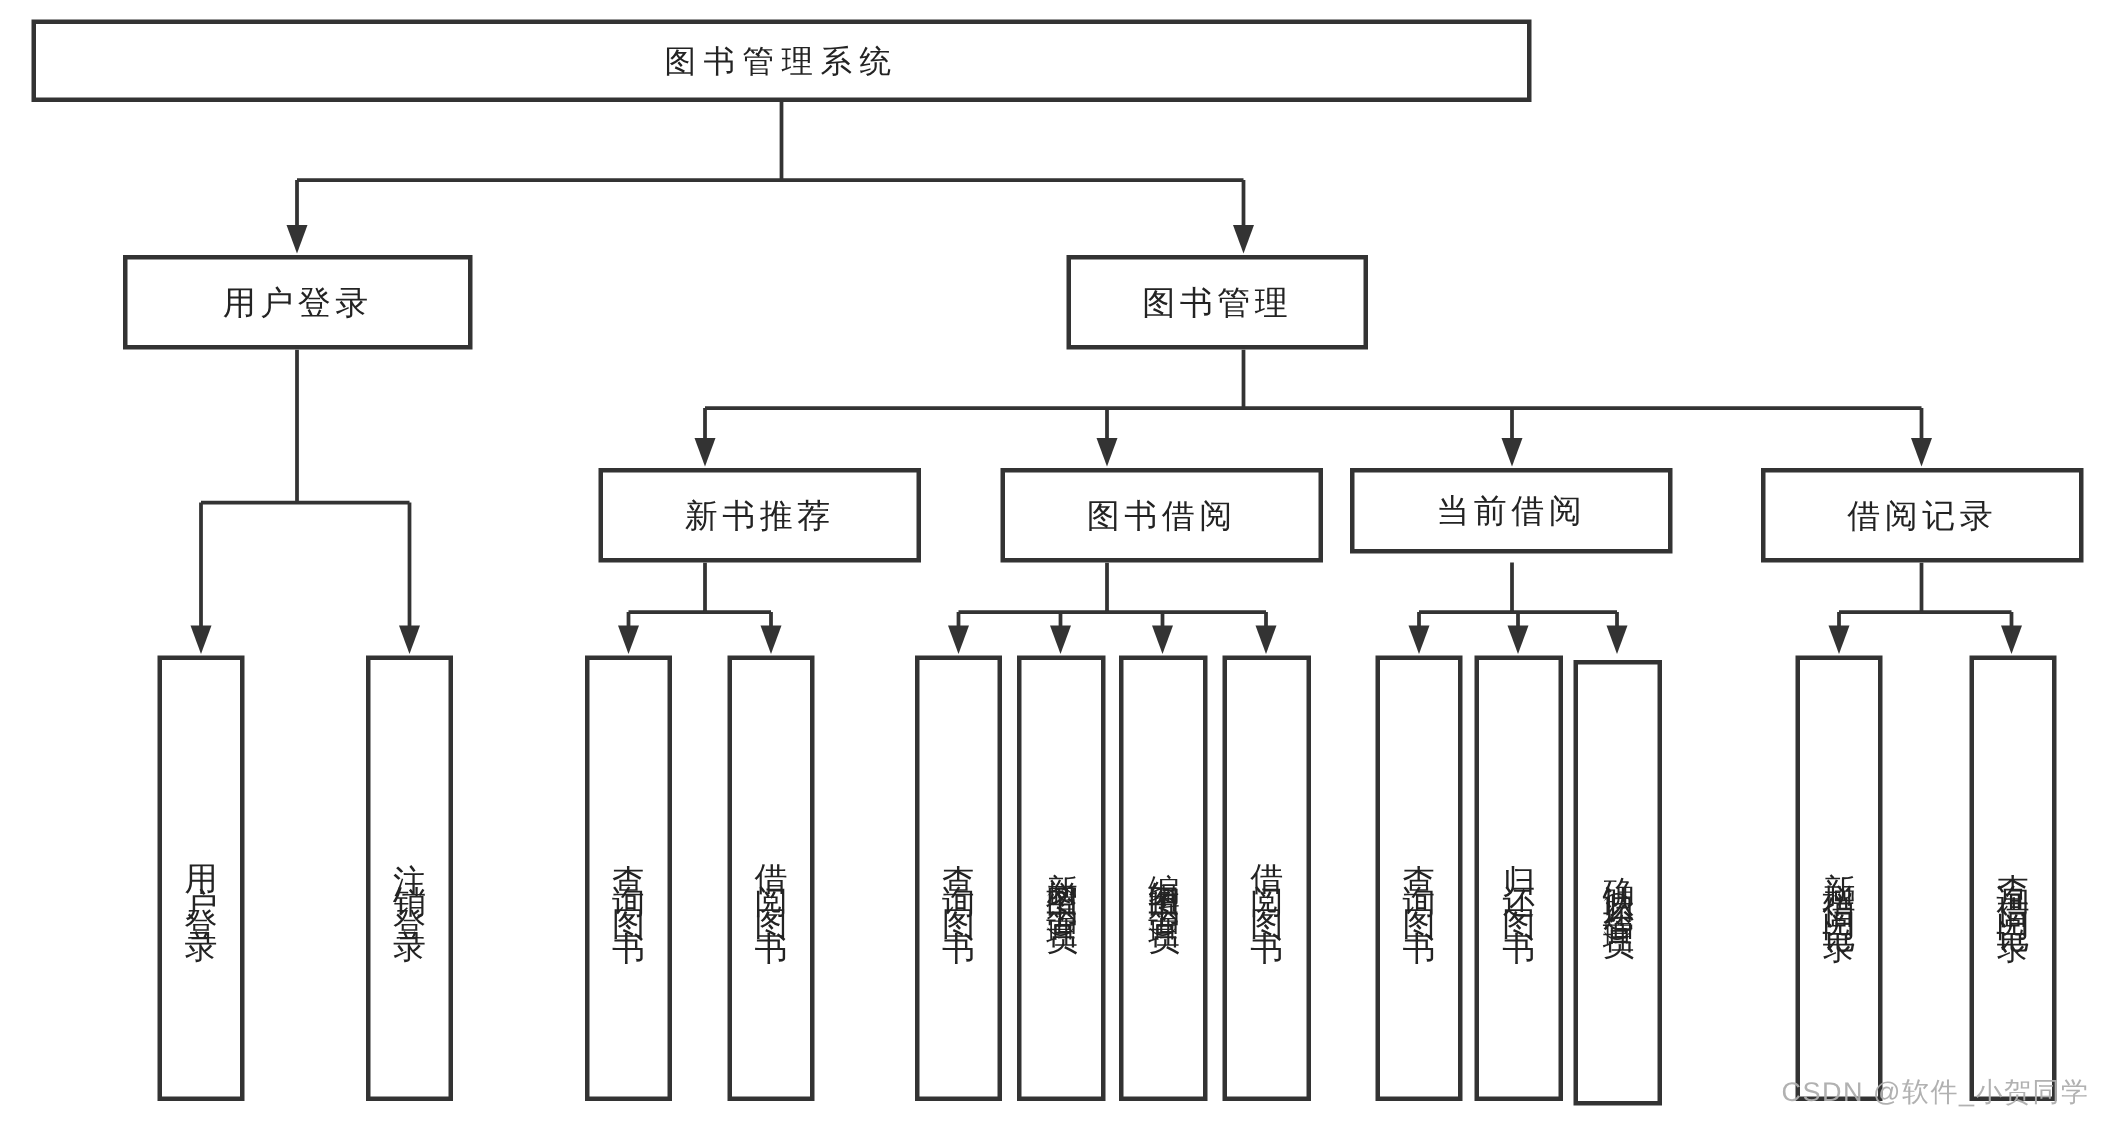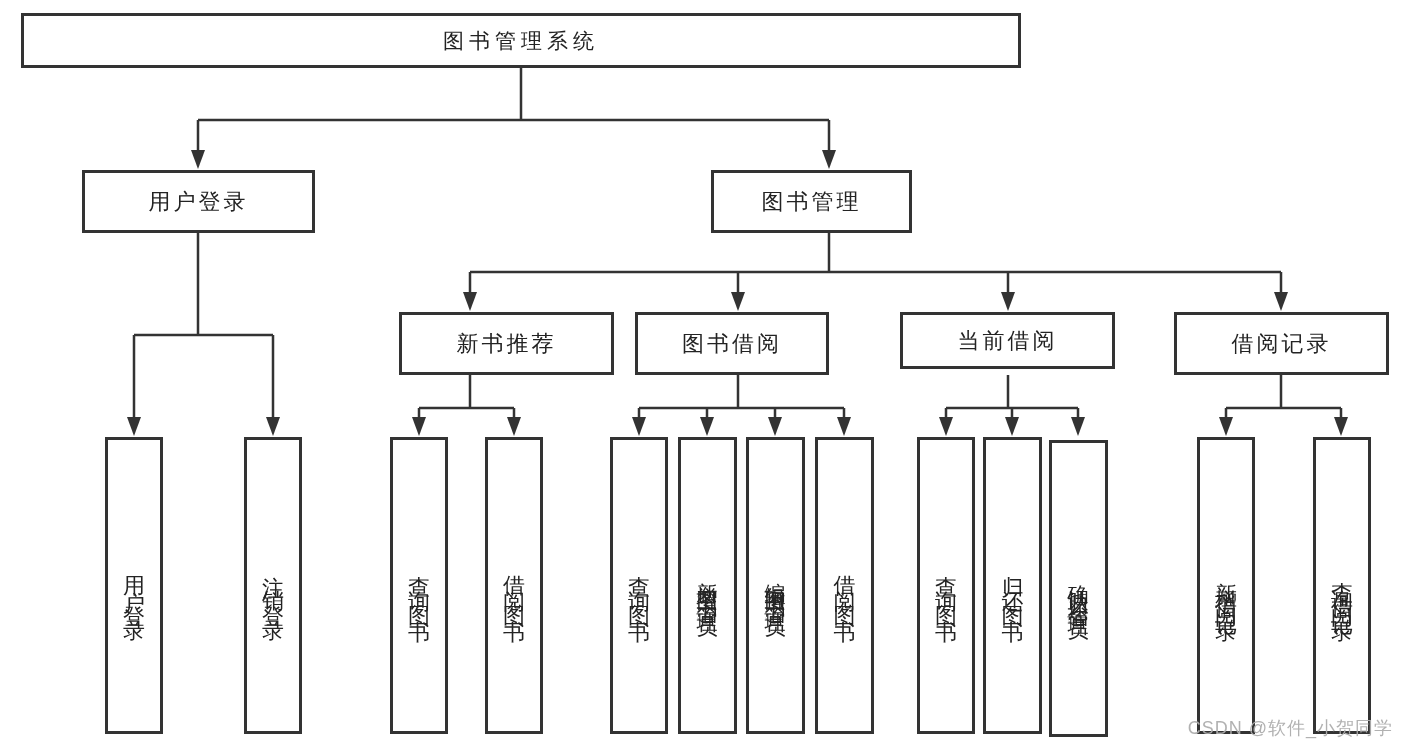--- a/index.html
+++ b/index.html
@@ -96,21 +96,21 @@
       <polygon points="1334,417 1348,417 1341,436" fill="#333333" stroke="none"></polygon>
     </g>
   </svg>
 
   <div class="node root-box" style="left:21px;top:13px;width:1000px;height:55px;">图书管理系统</div>
 
   <div class="node hbox" style="left:82px;top:170px;width:233px;height:63px;">用户登录</div>
   <div class="node hbox" style="left:711px;top:170px;width:201px;height:63px;">图书管理</div>
 
   <div class="node hbox" style="left:363px;top:312px;width:215px;height:63px;margin-left:36px;">新书推荐</div>
-  <div class="node hbox" style="left:635px;top:312px;width:194px;height:63px;">图书借阅</div>
+  <div class="node hbox" style="left:667px;top:312px;width:215px;height:63px;">图书借阅</div>
   <div class="node hbox" style="left:900px;top:312px;width:215px;height:57px;">当前借阅</div>
   <div class="node hbox" style="left:1174px;top:312px;width:215px;height:63px;">借阅记录</div>
 
   <div class="node vbox" style="left:105px;top:437px;width:58px;height:297px;">用户登录</div>
   <div class="node vbox" style="left:244px;top:437px;width:58px;height:297px;">注销登录</div>
 
   <div class="node vbox" style="left:390px;top:437px;width:58px;height:297px;">查询图书</div>
   <div class="node vbox" style="left:485px;top:437px;width:58px;height:297px;">借阅图书</div>
 
   <div class="node vbox" style="left:610px;top:437px;width:58px;height:297px;">查询图书</div>

